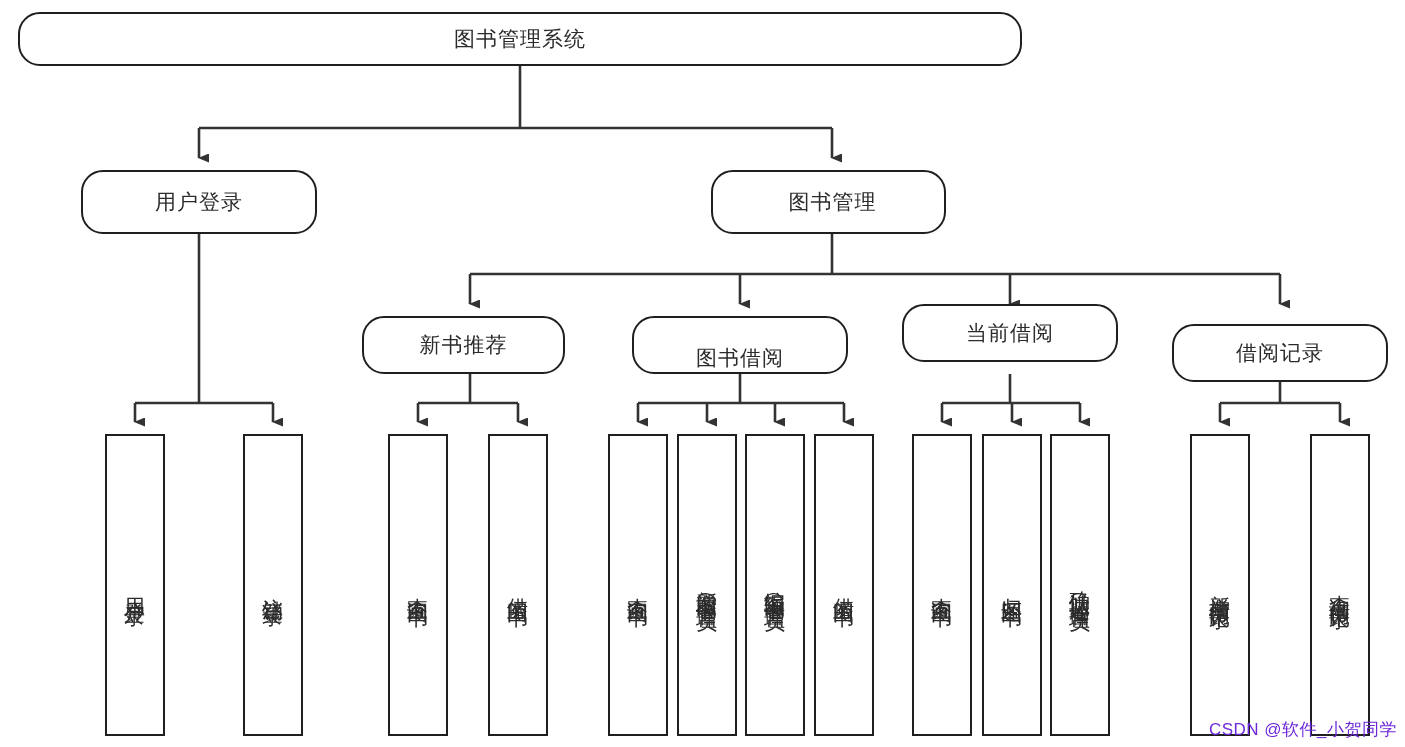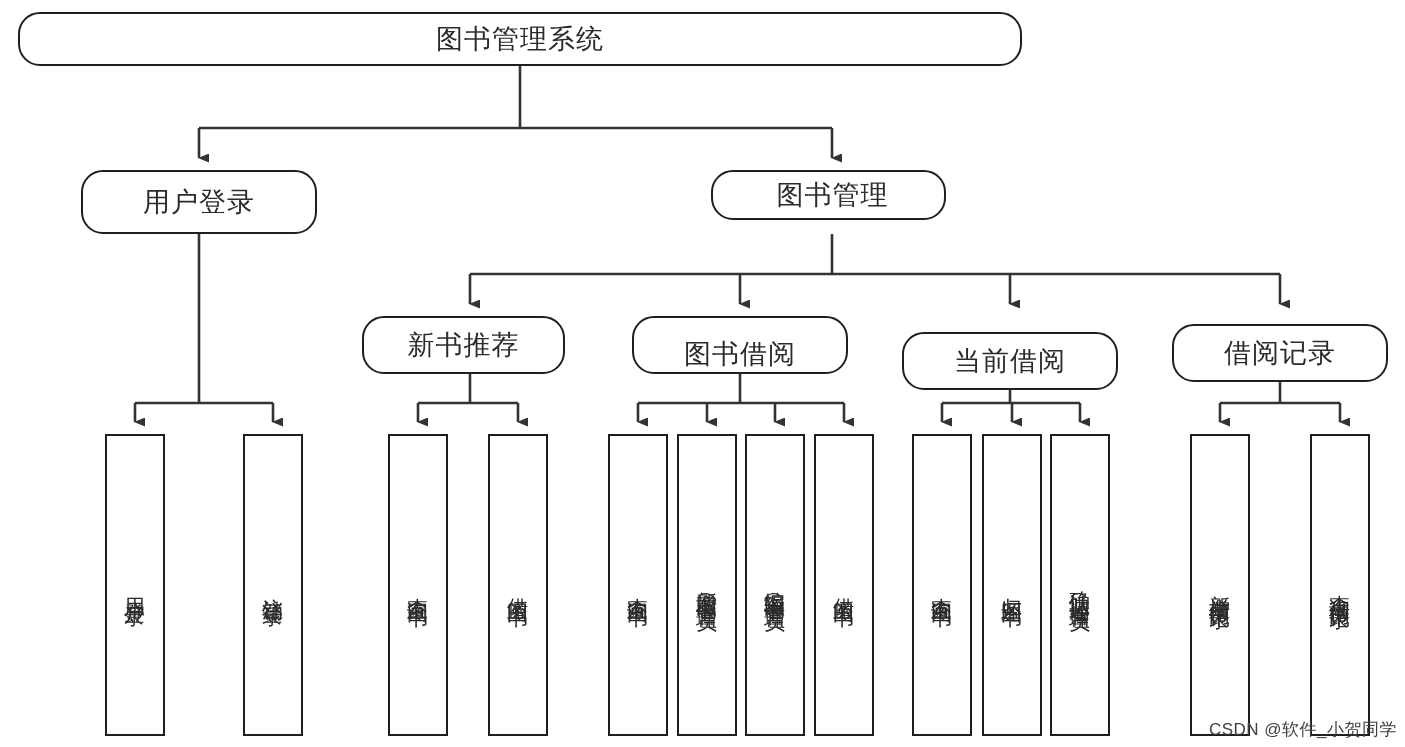--- a/index.html
+++ b/index.html
@@ -29,21 +29,21 @@
     box-sizing: border-box;
     border: 2px solid #1f1f1f;
     background: #ffffff;
     display: flex;
     align-items: center;
     justify-content: center;
     color: #2b2b2b;
     z-index: 2;
   }
   .node-h {
-    font-size: 27px;
+    font-size: 21px;
     letter-spacing: 1px;
     white-space: nowrap;
     border-radius: 22px;
   }
   .node-v {
     font-size: 21px;
     writing-mode: vertical-rl;
     text-orientation: upright;
     letter-spacing: 3px;
     line-height: 1;
@@ -51,21 +51,21 @@
     padding-top: 4px;
   }
   .node-label {
     display: block;
   }
   .watermark {
     position: absolute;
     right: 8px;
     bottom: 6px;
     font-size: 17px;
-    color: #404040;
+    color: #6d28d9;
     letter-spacing: 0.5px;
     white-space: nowrap;
     z-index: 3;
   }
 </style>
 </head>
 <body>
 
 <div id="canvas">
 
@@ -119,31 +119,31 @@
     </g>
   </svg>
 
   <div class="node node-h" style="left:18px; top:12px; width:1004px; height:54px;">
     <span class="node-label">图书管理系统</span>
   </div>
 
   <div class="node node-h" style="left:81px; top:170px; width:236px; height:64px;">
     <span class="node-label">用户登录</span>
   </div>
-  <div class="node node-h" style="left:711px; top:170px; width:235px; height:50px;padding-left:8px;">
+  <div class="node node-h" style="left:711px; top:170px; width:235px; height:64px;padding-left:8px;">
     <span class="node-label">图书管理</span>
   </div>
 
   <div class="node node-h" style="left:362px; top:316px; width:203px; height:58px;">
     <span class="node-label">新书推荐</span>
   </div>
   <div class="node node-h" style="left:632px; top:316px; width:216px; height:58px;align-items:flex-end;">
     <span class="node-label">图书借阅</span>
   </div>
-  <div class="node node-h" style="left:902px; top:332px; width:216px; height:58px;">
+  <div class="node node-h" style="left:902px; top:304px; width:216px; height:58px;">
     <span class="node-label">当前借阅</span>
   </div>
   <div class="node node-h" style="left:1172px; top:316px; width:216px; height:58px;margin-top:8px;">
     <span class="node-label">借阅记录</span>
   </div>
 
   <div class="node node-v" style="left:105px; top:434px; width:60px; height:302px;">
     <span class="node-label">用户登录</span>
   </div>
   <div class="node node-v" style="left:243px; top:434px; width:60px; height:302px;">

